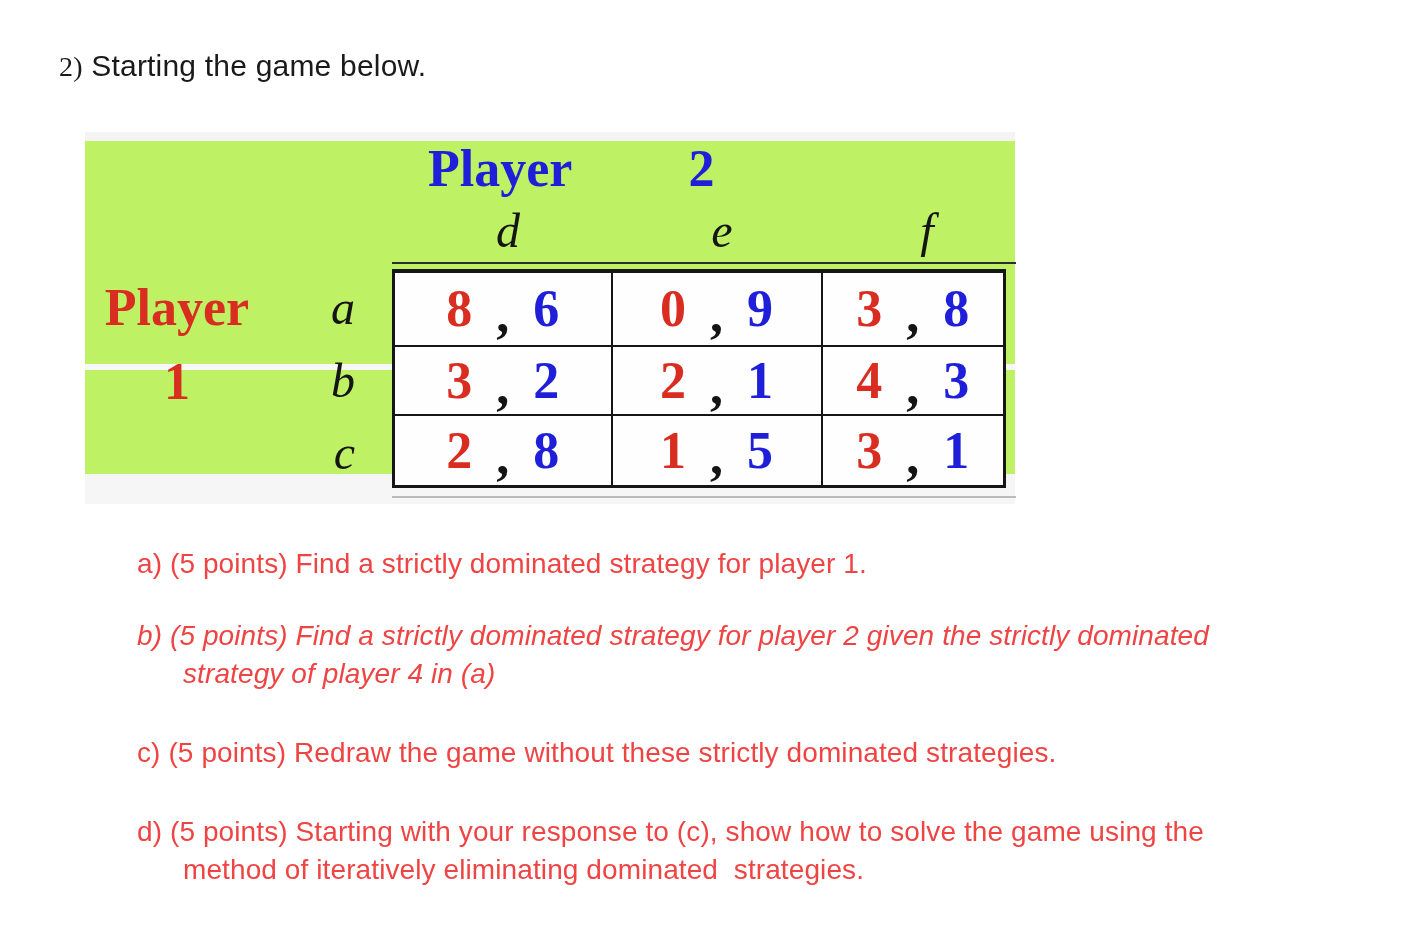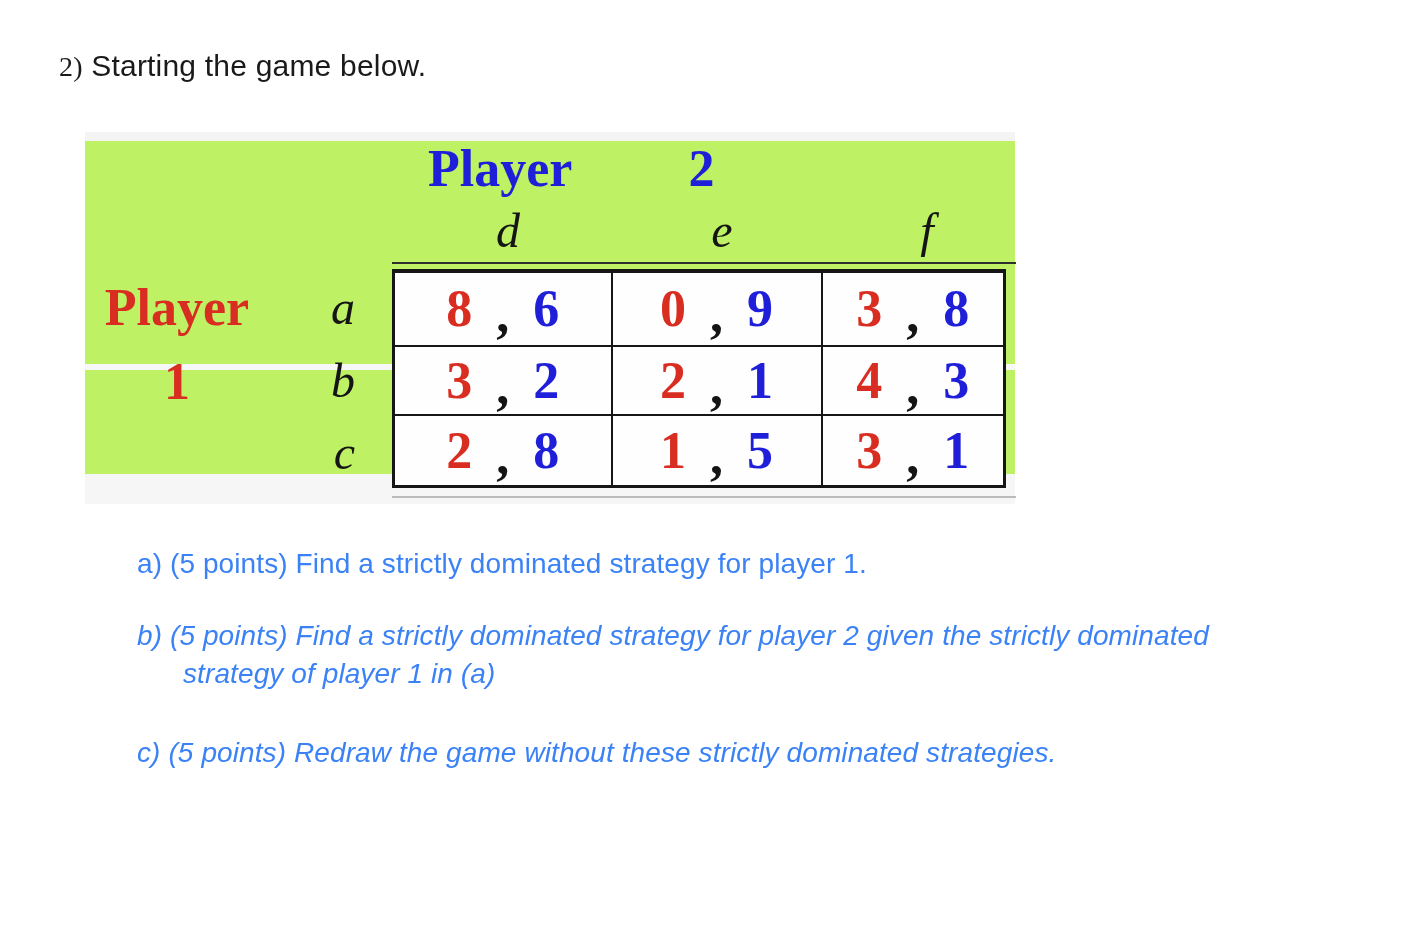--- a/index.html
+++ b/index.html
@@ -102,26 +102,26 @@
   .cell .comma { color: #141414; position: relative; top: 6px; }
 
   .artifact-line { position: absolute; pointer-events: none; }
   #table-top-rule    { left: 307px; top: 130px; width: 624px; height: 2px; background: #2e2e2e; }
   #table-bottom-rule { left: 307px; top: 364px; width: 624px; height: 2px; background: #9b9b9b; opacity: .65; }
 
   
   #questions {
     position: absolute; left: 137px; top: 545px;
     font-size: 28px; line-height: 38px;
-    letter-spacing: 0.1px; color: #3b82f6;
+    letter-spacing: 0.1px; color: #ef4444;
   }
   .question { margin: 0; }
   .q-a { margin-bottom: 34px; }
   .q-b { margin-bottom: 41px; font-style: italic; }
-  .q-c { margin-bottom: 41px; font-style: italic; }
+  .q-c { margin-bottom: 41px; }
   .q-line  { white-space: pre; }
   .q-line2 { margin-left: 46px; }
 </style>
 </head>
 <body>
 
 <div id="canvas" style="--c-p1: #d92d21; --c-p2: #1f1fd9; --c-border: #161616;">
 
   <div id="heading"><span class="qnum">2)</span><span> Starting the game below.</span></div>
 
@@ -231,20 +231,24 @@
 
     <div class="artifact-line" id="table-bottom-rule"></div>
   </div>
 
   <div id="questions">
     <div class="question q-a">
       <div class="q-line">a) (5 points) Find a strictly dominated strategy for player 1.</div>
     </div>
     <div class="question q-b">
       <div class="q-line">b) (5 points) Find a strictly dominated strategy for player 2 given the strictly dominated</div>
-      <div class="q-line q-line2">strategy of player 1 in (a)</div>
+      <div class="q-line q-line2">strategy of player 4 in (a)</div>
     </div>
     <div class="question q-c">
       <div class="q-line">c) (5 points) Redraw the game without these strictly dominated strategies.</div>
     </div>
+    <div class="question q-d">
+      <div class="q-line">d) (5 points) Starting with your response to (c), show how to solve the game using the</div>
+      <div class="q-line q-line2">method of iteratively eliminating dominated  strategies.</div>
+    </div>
   </div>
 
 </div>
 
 </body></html>

